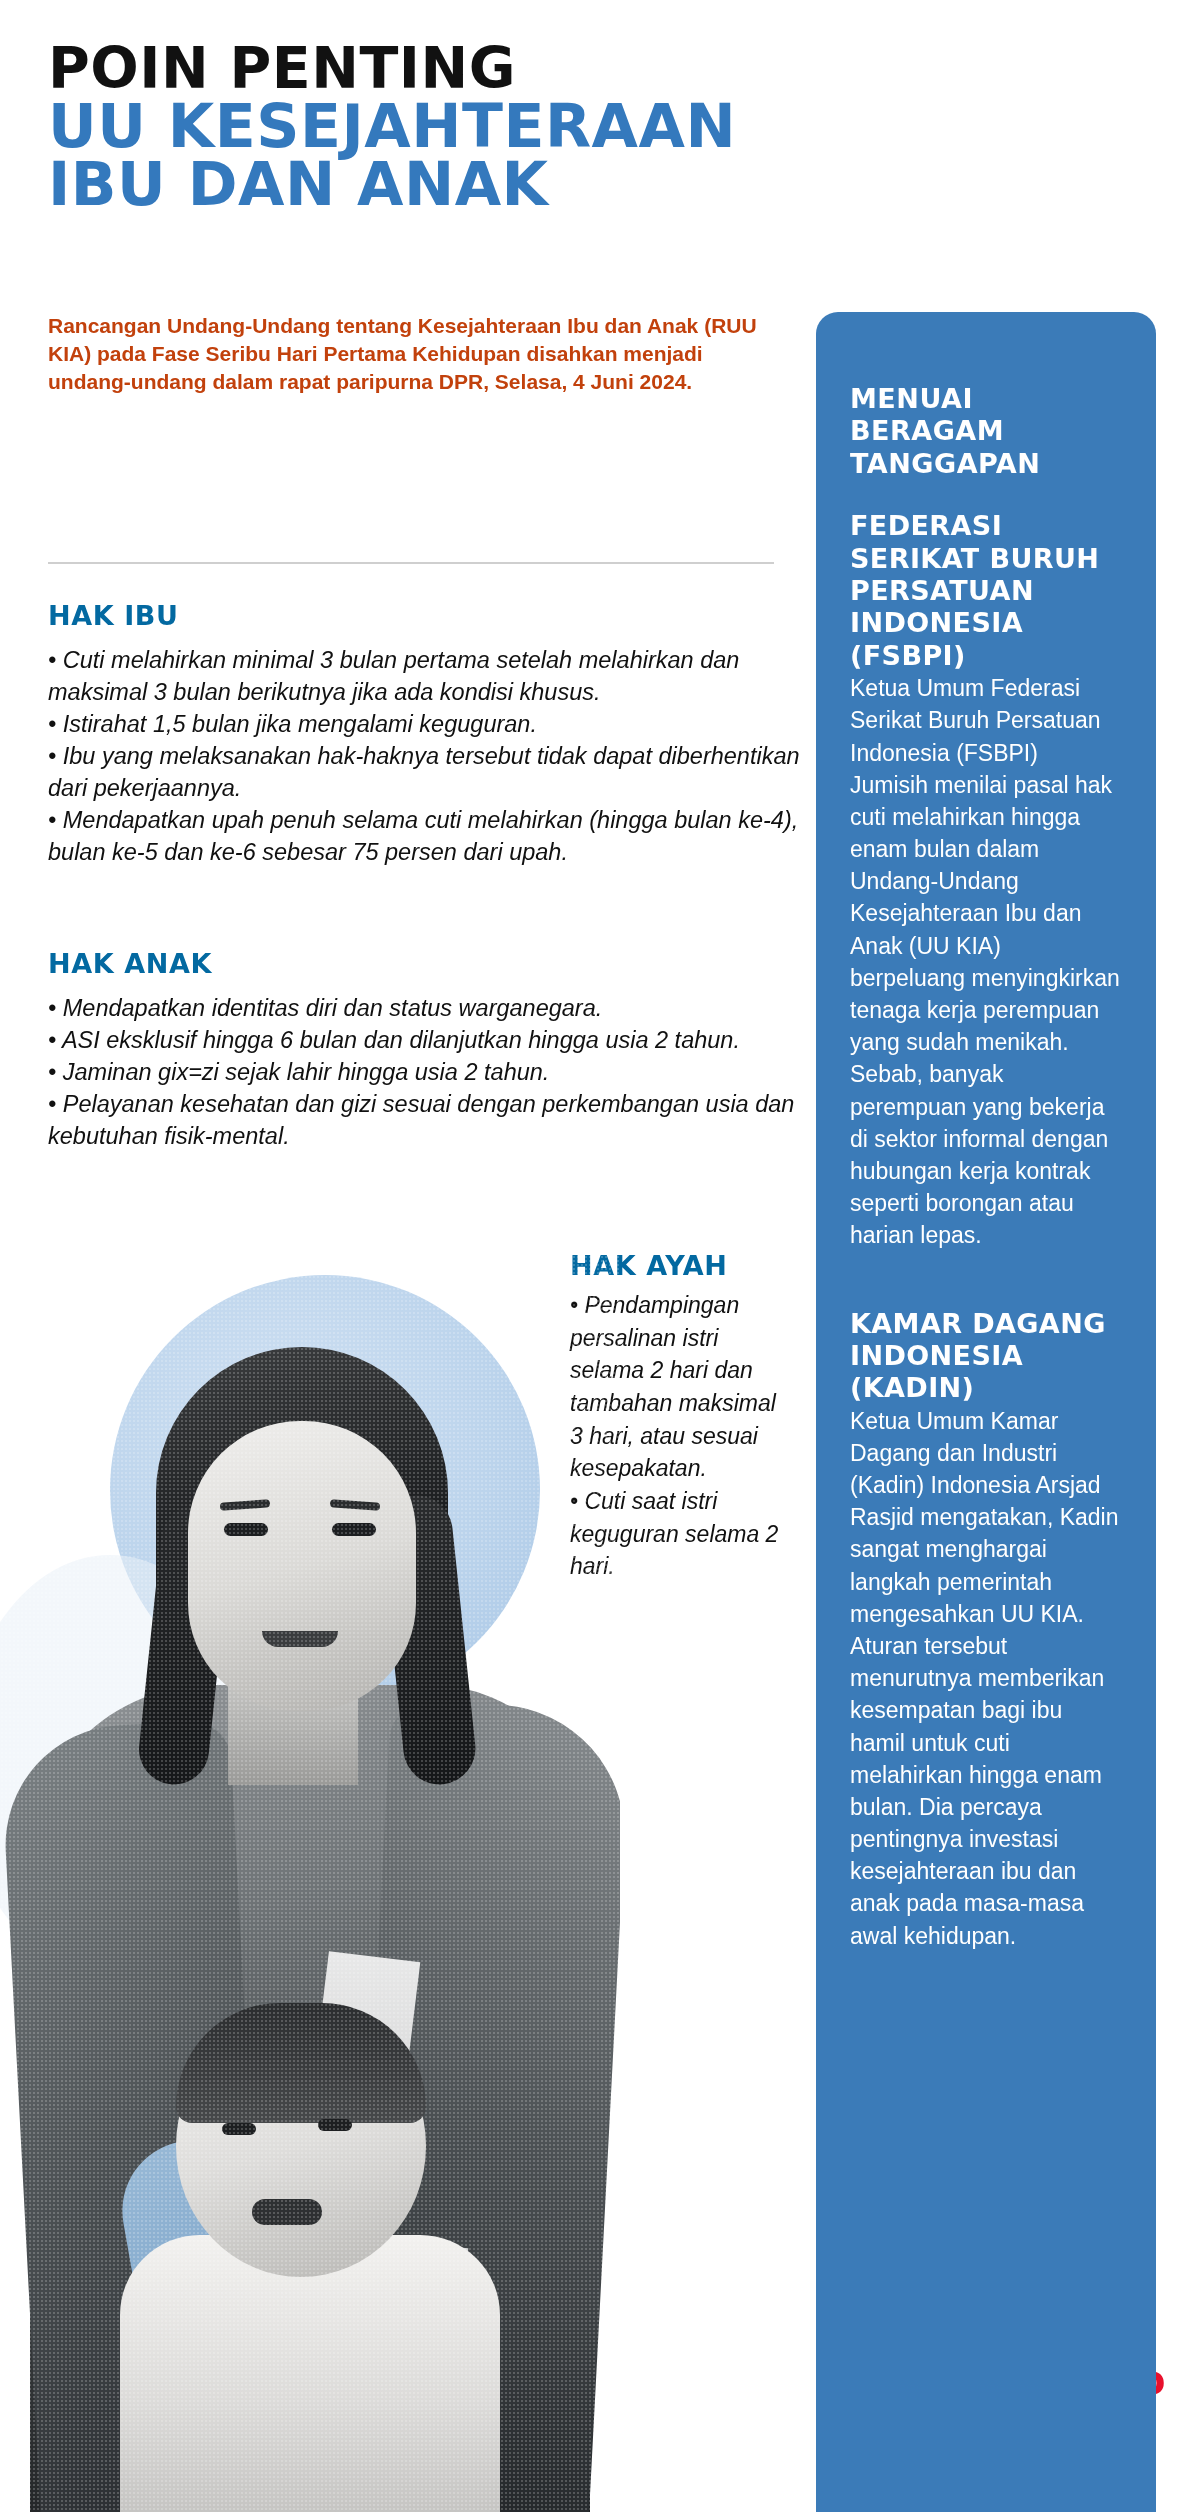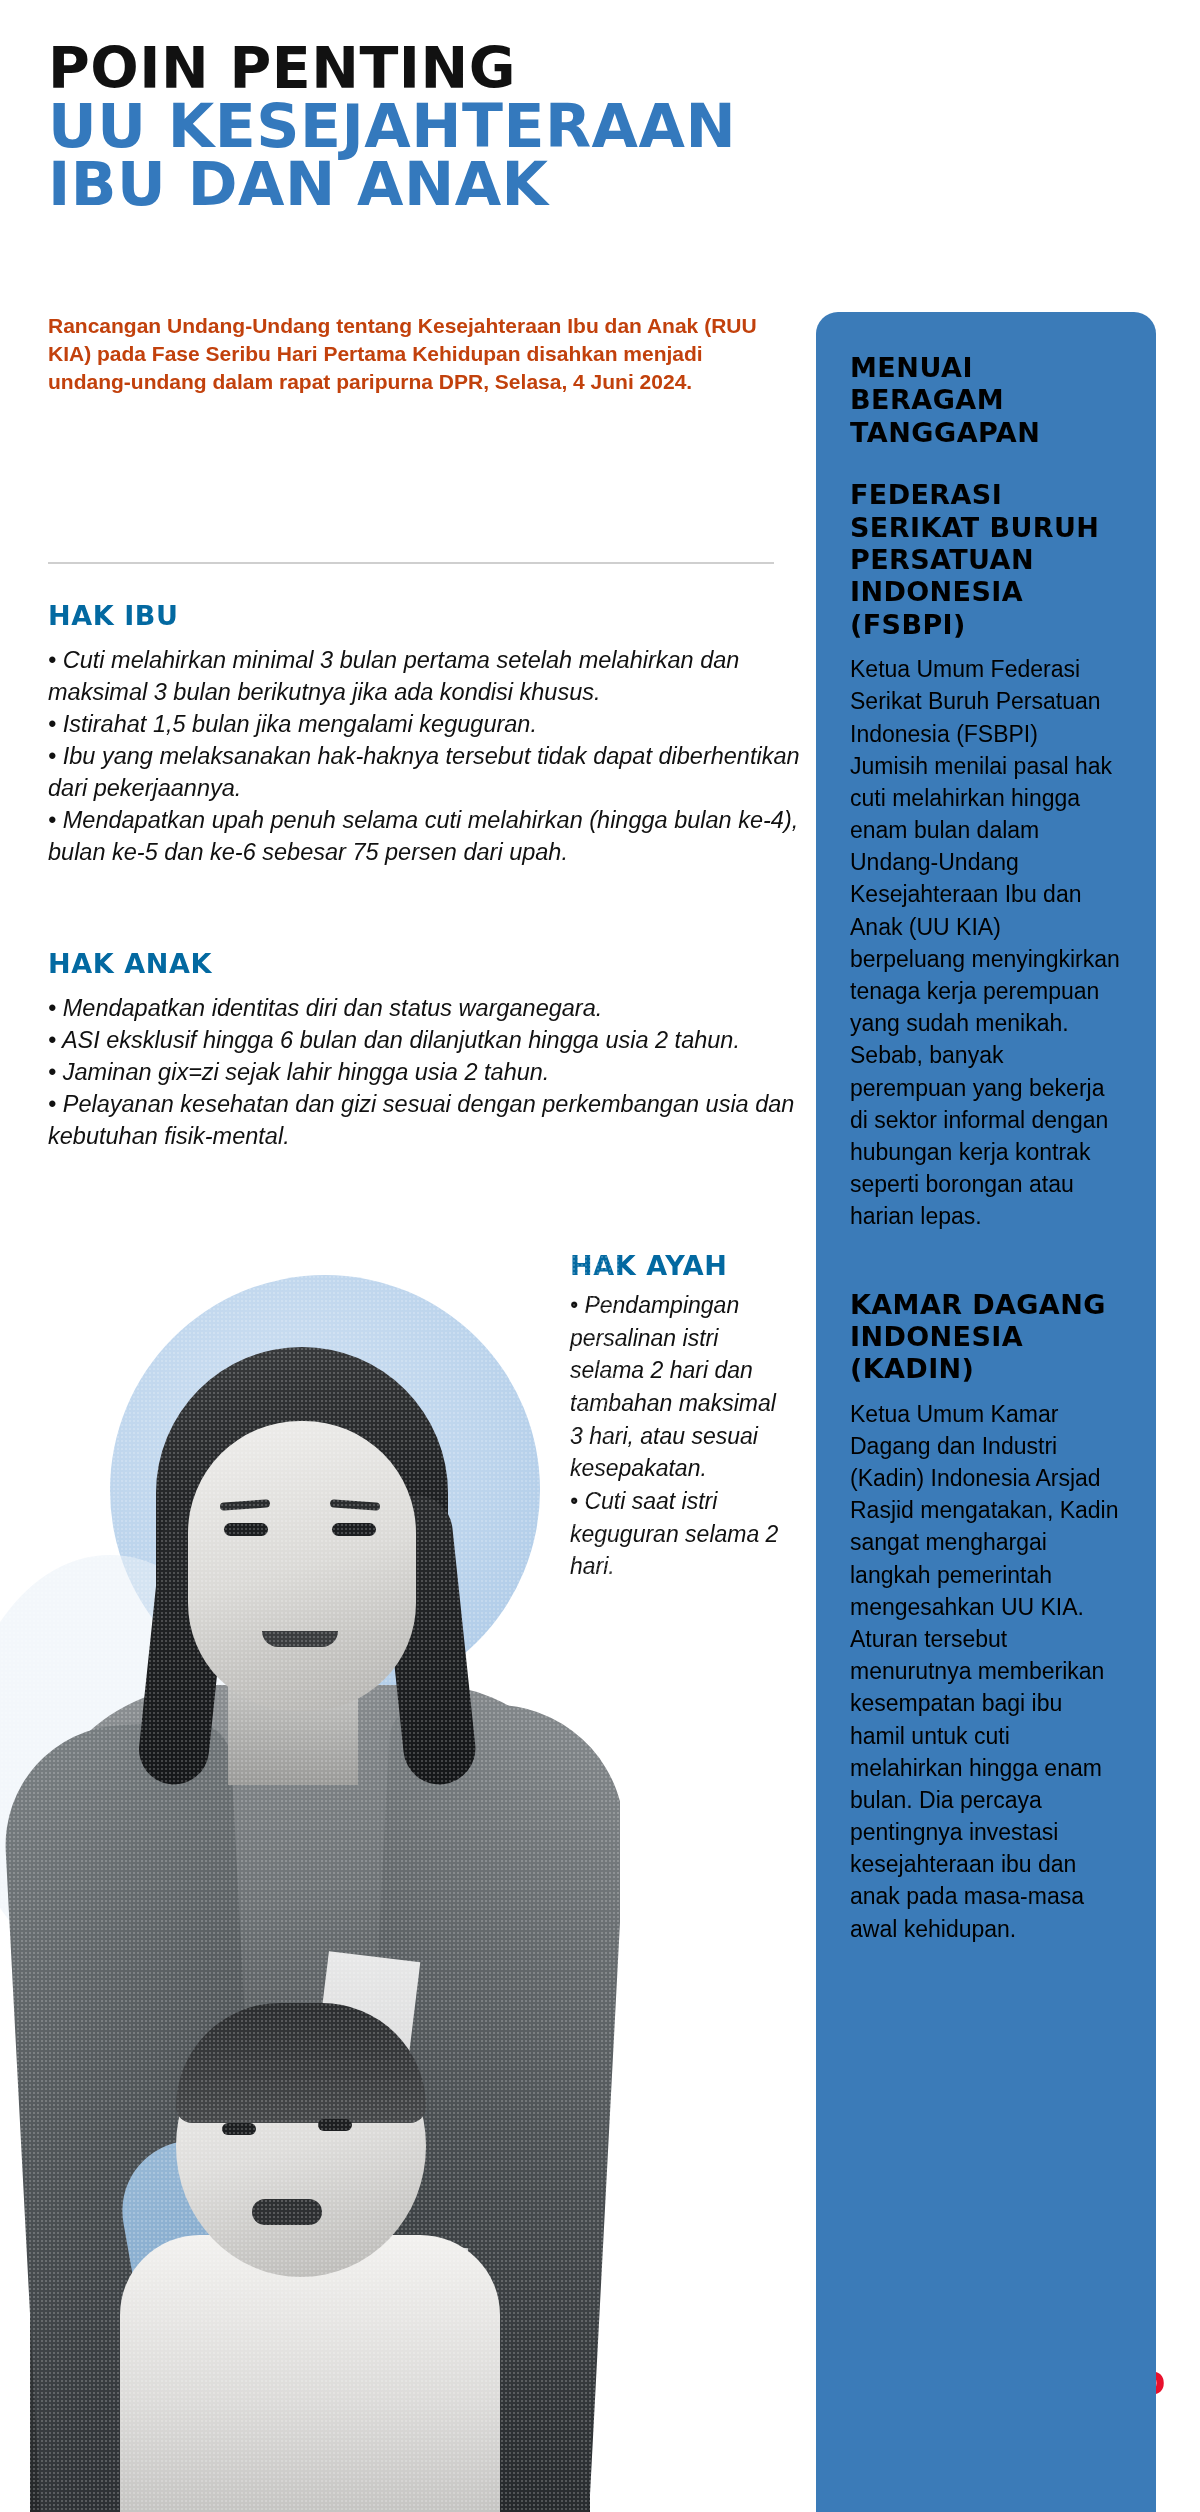--- a/index.html
+++ b/index.html
@@ -235,42 +235,42 @@
   }
   .credits .k { font-weight: 700; }
 
   
   .sidebar {
     position: absolute;
     left: 816px; top: 312px;
     width: 340px; height: 2200px;
     background: #3b7bb8;
     border-radius: 22px 22px 0 0;
-    padding: 40px 34px 40px 34px;
-    color: #000000;
+    padding: 71px 34px 40px 34px;
+    color: #ffffff;
   }
   .sb-title {
     font-family: "DejaVu Sans", sans-serif;
     font-weight: 700;
     font-size: 27px;
     line-height: 1.2;
     letter-spacing: 0.5px;
   }
   .sb-org {
     font-family: "DejaVu Sans", sans-serif;
     font-weight: 700;
     font-size: 27px;
     line-height: 1.2;
     letter-spacing: 0.4px;
     margin-top: 30px;
   }
   .sb-body {
     font-size: 23px;
     line-height: 1.4;
-    margin-top: 12px;
+    margin-top: 0;
   }
   .sb-block-2 { margin-top: 56px; }
 </style>
 </head>
 <body>
 
 <div class="page">
 
   <div class="header">
     <div class="title-line title-1">POIN PENTING</div>

